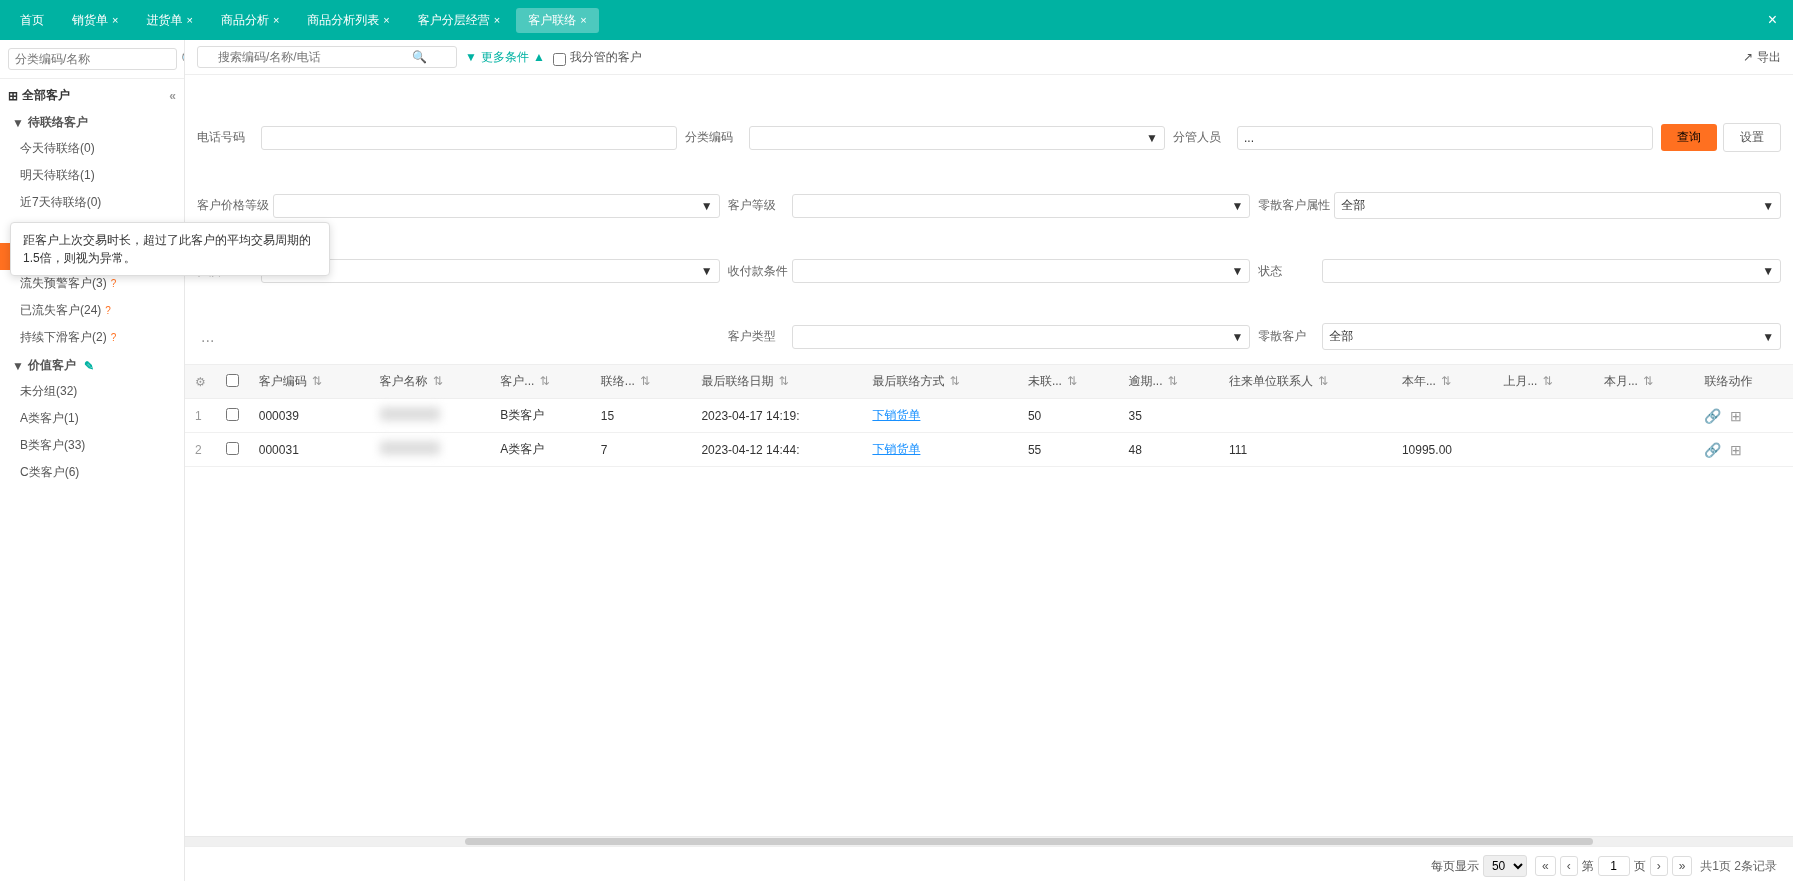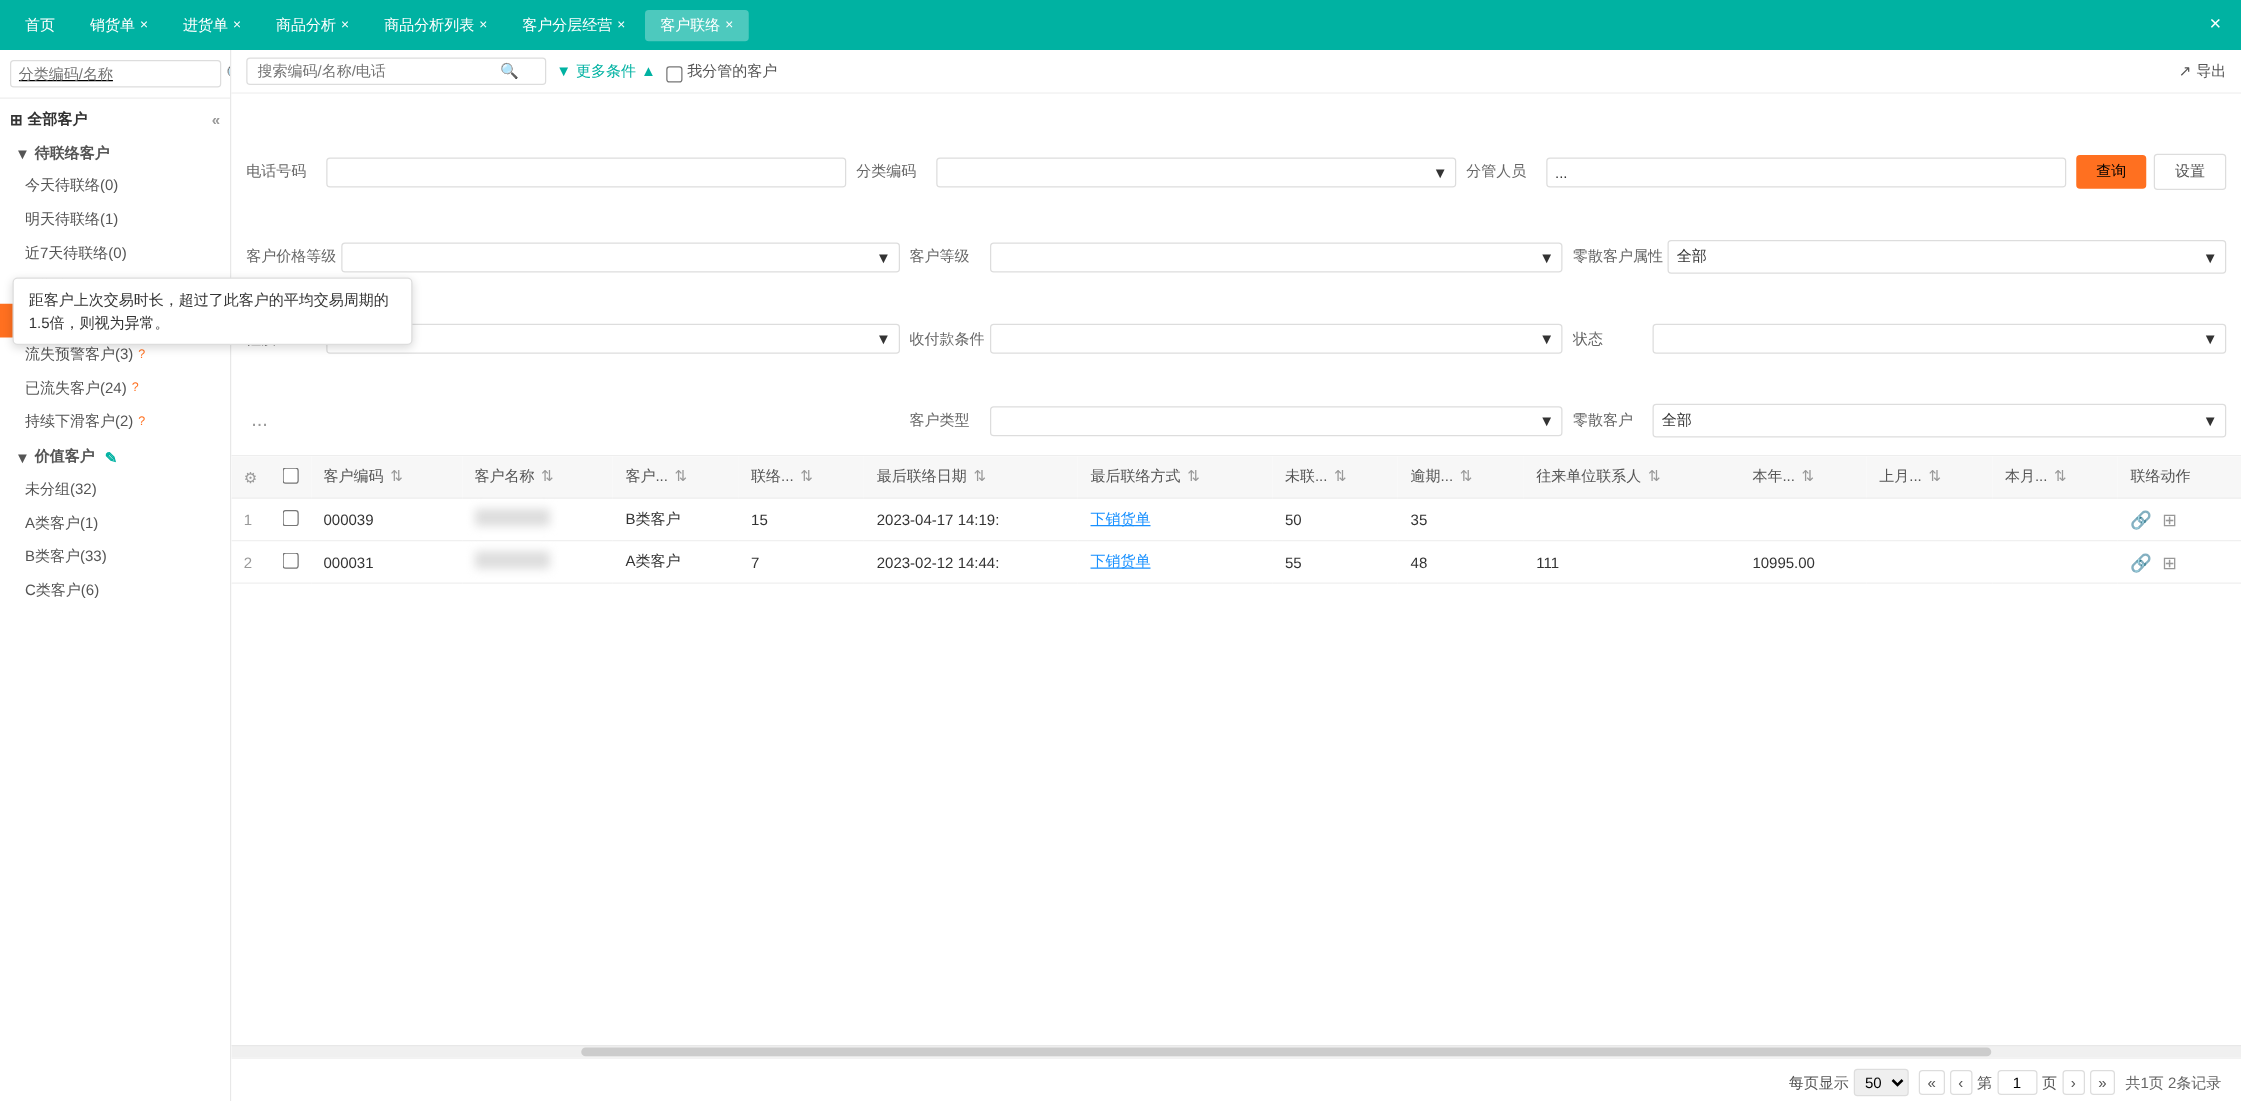--- a/index.html
+++ b/index.html
@@ -57,21 +57,20 @@
       gap: 4px;
       border-bottom: 1px solid #eee;
     }
     .sidebar-search input {
       flex: 1;
       border: 1px solid #ddd;
       border-radius: 3px;
       padding: 3px 6px;
       font-size: 12px;
       outline: none;
-      text-decoration: underline;
     }
     .sidebar-search .search-btn {
       color: #999;
       cursor: pointer;
       font-size: 14px;
     }
     .sidebar-group-title {
       padding: 8px 8px 4px 8px;
       font-weight: bold;
       color: #333;
@@ -134,23 +133,23 @@
       display: flex;
       align-items: center;
       gap: 8px;
       border-bottom: 1px solid #eee;
     }
     .filter-search {
       display: flex;
       align-items: center;
       border: 1px solid #ddd;
       border-radius: 3px;
-      padding: 3px 8px;
-      gap: 4px;
-      width: 240px;
+      padding: 3px 20px;
+      gap: 4px;
+      width: 260px;
     }
     .filter-search input {
       border: none;
       outline: none;
       font-size: 12px;
       width: 190px;
     }
     .more-conditions {
       display: flex;
       align-items: center;
@@ -684,21 +683,21 @@
               <td class="num-col">2</td>
               <td class="checkbox-col"><input type="checkbox" style=""></td>
               <td>
                 <span>000031</span>
               </td>
               <td>
                 <span class="blurred"></span>
               </td>
               <td>A类客户</td>
               <td>7</td>
-              <td>2023-02-12 14:44:</td>
+              <td>2023-04-12 14:44:</td>
               <td>
                 <span class="link-text">下销货单</span>
               </td>
               <td>55</td>
               <td>48</td>
               <td>111</td>
               <td>10995.00</td>
               <td></td>
               <td></td>
               <td>

